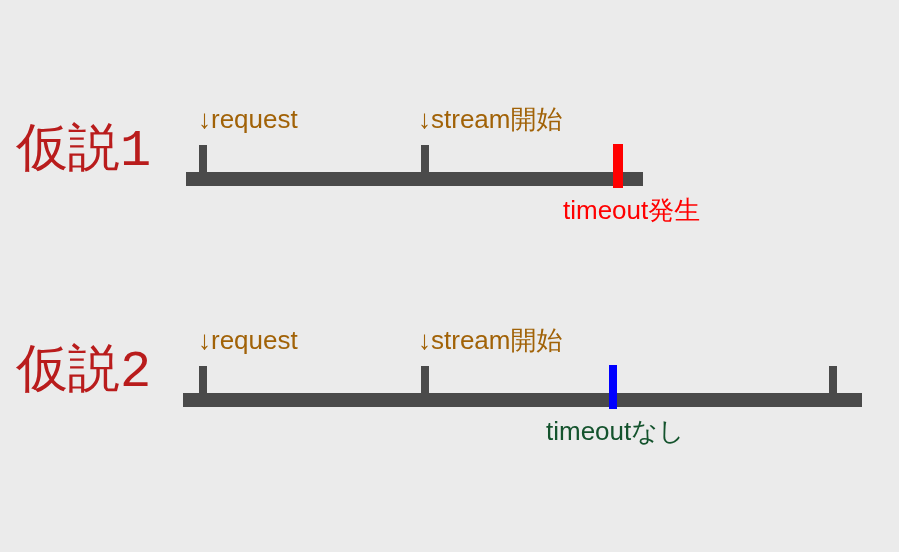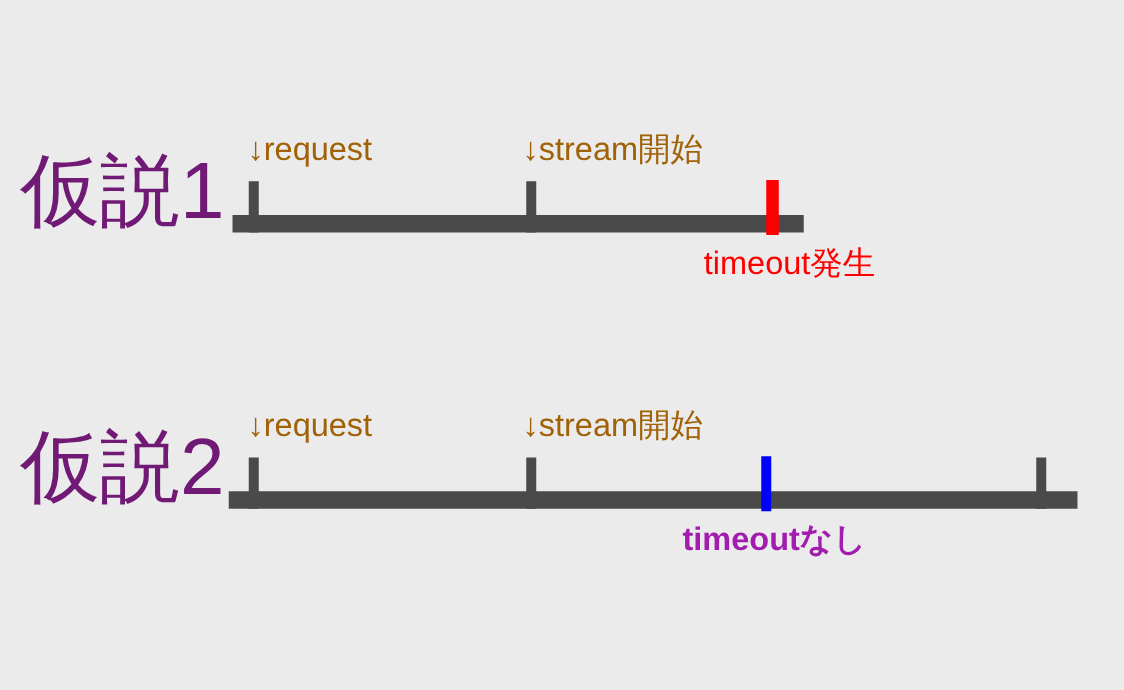--- a/index.html
+++ b/index.html
@@ -28,25 +28,26 @@
     left: 0;
     width: 899px;
   }
   #hypothesis-1 { top: 90px; height: 150px; }
   #hypothesis-2 { top: 311px; height: 150px; padding-left: 15px; }
 
   .hyp-label {
     position: absolute;
     left: 16px;
     top: 34px;
-    font-size: 64px;
+    font-size: 52px;
     line-height: 56px;
-    color: #701a75;
+    color: #b91c1c;
     letter-spacing: 0px;
     white-space: nowrap;
+    font-family: Liberation Mono, monospace;
   }
 
   
   .timeline {
     position: absolute;
     top: 82px;       
     height: 14px;
     background: #4a4a4a;
   }
   #timeline-bar-1 { left: 186px; width: 457px; }
@@ -67,21 +68,21 @@
     font-size: 26px;
     line-height: 30px;
     color: #a16207;
     white-space: nowrap;
   }
   .event-label.below {
     font-size: 26px;
     line-height: 30px;
   }
   .label-red  { color: #ff0000; }
-  .label-blue { color: #a21caf; font-weight: bold; }
+  .label-blue { color: #14532d; }
 </style>
 </head>
 <body>
 
 <div class="canvas">
 
   <div class="hypothesis" id="hypothesis-1">
 
     <div class="hyp-label">仮説1</div>
 

